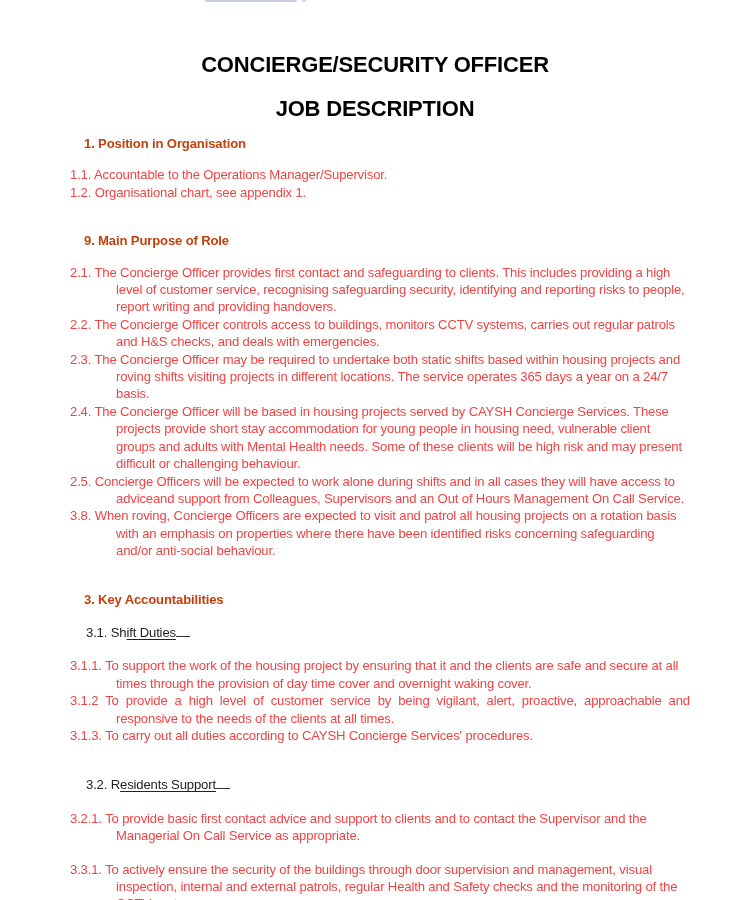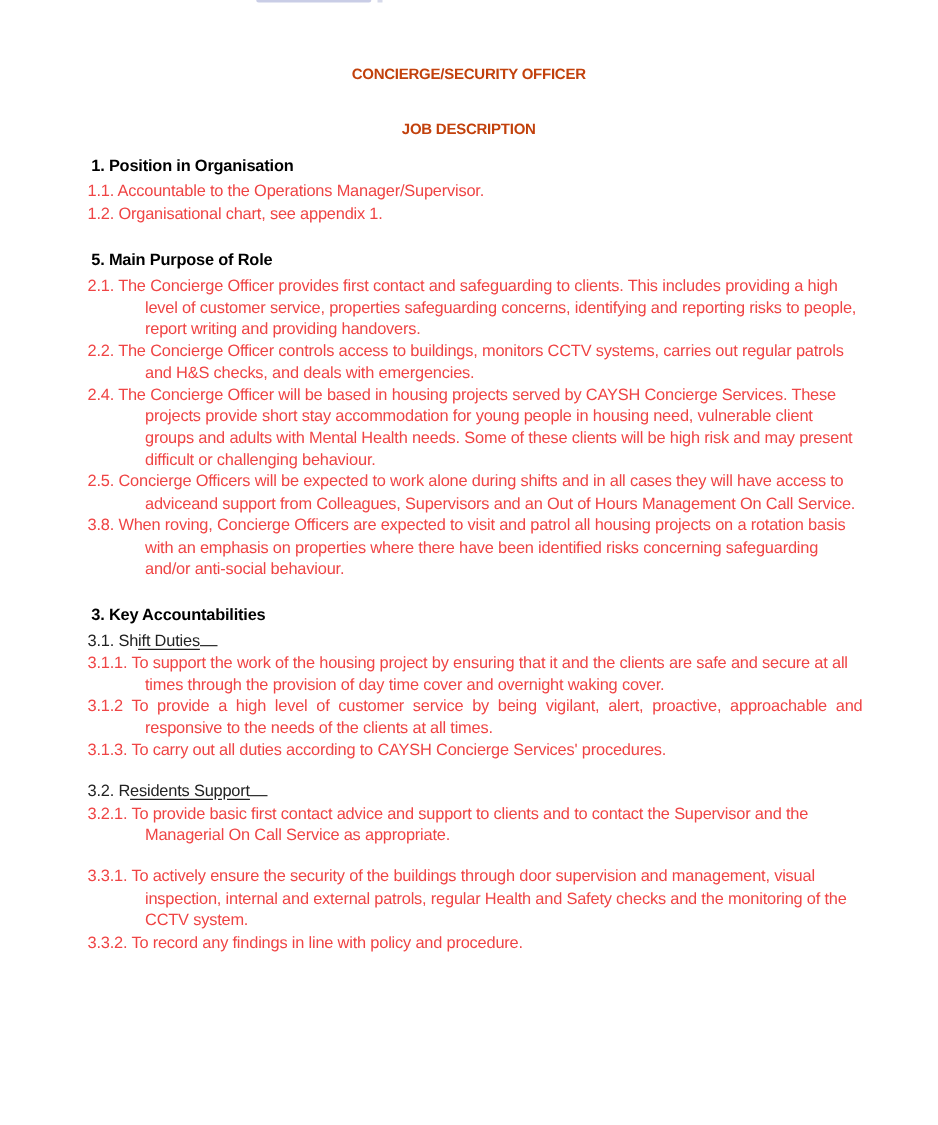--- a/index.html
+++ b/index.html
@@ -37,56 +37,56 @@
       left: 70px;
       top: 0;
       width: 620px;
     }
     .title {
       position: absolute;
       left: 0;
       width: 610px;
       text-align: center;
       font-weight: bold;
-      font-size: 12px;
+      font-size: 22px;
       letter-spacing: -0.2px;
-      color: #c2410c;
+      color: #000000;
     }
     .title.t1 { top: 52px; }
     .title.t2 { top: 96px; }
 
     .content {
       position: absolute;
       left: 0;
       top: 121px;
       width: 620px;
       font-size: 13.1px;
       line-height: 17.4px;
       letter-spacing: -0.15px;
     }
     .section-heading {
       font-weight: bold;
-      color: #000000;
-      margin: 3px;
+      color: #c2410c;
+      margin: 14px;
     }
     .item {
       margin: 0;
       padding-left: 46px;
       text-indent: -46px;
       color: #ef4444;
     }
     .item.simple {
       padding-left: 0;
       text-indent: 0;
     }
     .gap { height: 17px; }
     .gap-s { height: 16px; }
     .justify { text-align: justify; text-align-last: left; }
     .subhead {
-      margin: 0;
+      margin: 16px;
       color: #222;
     }
     .subhead .ul {
       text-decoration: underline;
       text-underline-offset: 2px;
     }
     .subhead .trail {
       display: inline-block;
       width: 14px;
       border-bottom: 1px solid #333;
@@ -108,23 +108,24 @@
 
     <div>
       <p class="section-heading">1. Position in Organisation</p>
       <p class="item simple"><span>1.1.</span> <span>Accountable to the Operations Manager/Supervisor.</span></p>
       <p class="item simple"><span>1.2.</span> <span>Organisational chart, see appendix 1.</span></p>
     </div>
 
     <div class="gap"></div>
 
     <div>
-      <p class="section-heading">5. Main Purpose of Role</p>
-      <p class="item"><span>2.1.</span> <span>The Concierge Officer provides first contact and safeguarding to clients. This includes providing a high level of customer service, properties safeguarding concerns,  identifying and  reporting risks to  people, report writing and  providing handovers.</span></p>
+      <p class="section-heading">9. Main Purpose of Role</p>
+      <p class="item"><span>2.1.</span> <span>The Concierge Officer provides first contact and safeguarding to clients. This includes providing a high level of customer service, recognising safeguarding security,  identifying and  reporting risks to  people, report writing and  providing handovers.</span></p>
       <p class="item"><span>2.2.</span> <span>The Concierge Officer controls access to buildings, monitors CCTV systems, carries out regular patrols and H&amp;S checks, and deals with emergencies.</span></p>
+      <p class="item"><span>2.3.</span> <span>The Concierge Officer may be required to undertake both static shifts based within housing projects and roving shifts visiting projects in different locations. The service operates 365 days a year on a 24/7 basis.</span></p>
       <p class="item"><span>2.4.</span> <span>The Concierge Officer will be based in housing projects served by CAYSH Concierge Services. These projects provide short stay accommodation for young people in housing need, vulnerable client groups and adults with Mental Health needs. Some of these clients will be high risk and may present difficult or challenging behaviour.</span></p>
       <p class="item"><span>2.5.</span> <span>Concierge Officers will be expected to work alone during shifts and in all cases they will have access to adviceand support from Colleagues, Supervisors and an Out of Hours Management On Call Service.</span></p>
       <p class="item"><span>3.8.</span> <span>When roving, Concierge Officers are expected to visit and patrol all housing projects on a rotation basis with an emphasis on properties where there have been identified risks concerning safeguarding and/or anti-social behaviour.</span></p>
     </div>
 
     <div class="gap"></div>
 
     <div>
       <p class="section-heading">3. Key Accountabilities</p>
 

